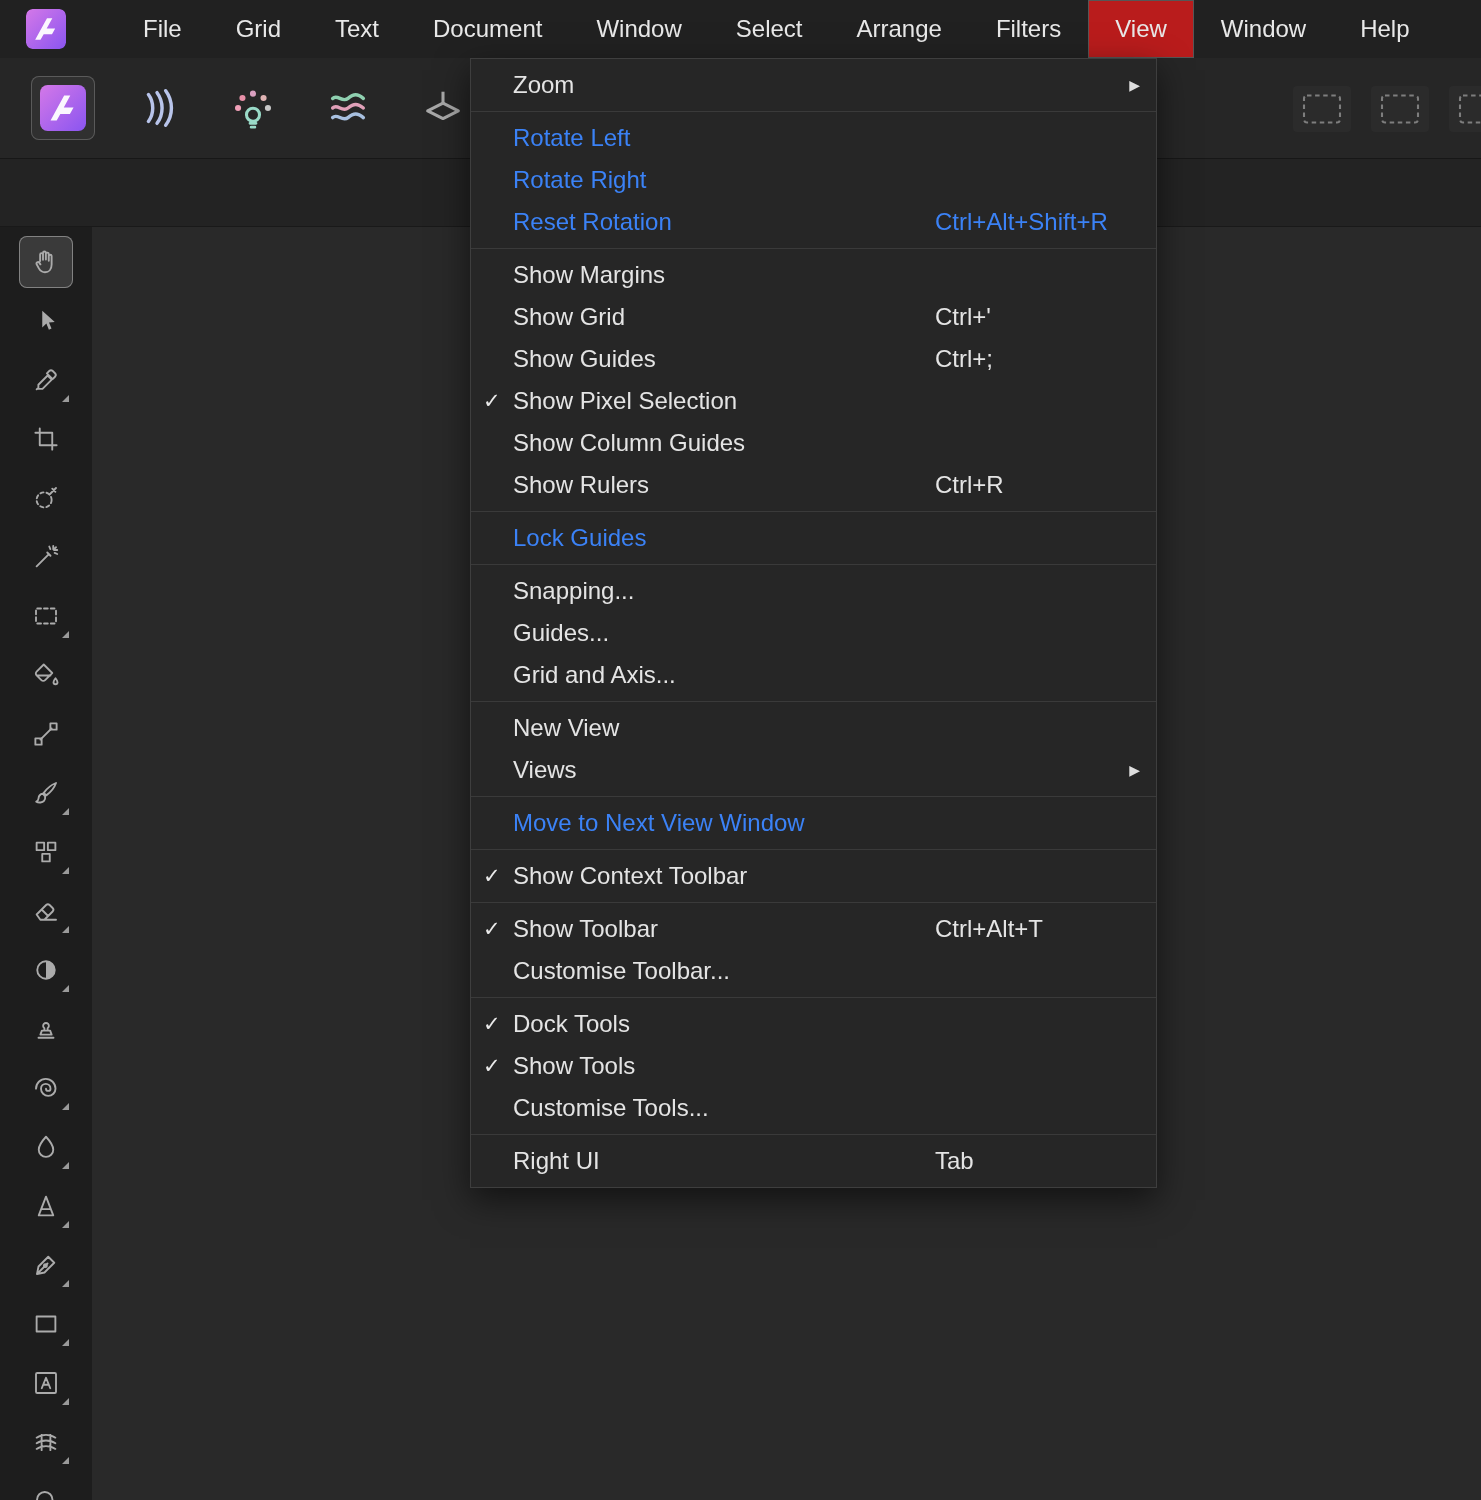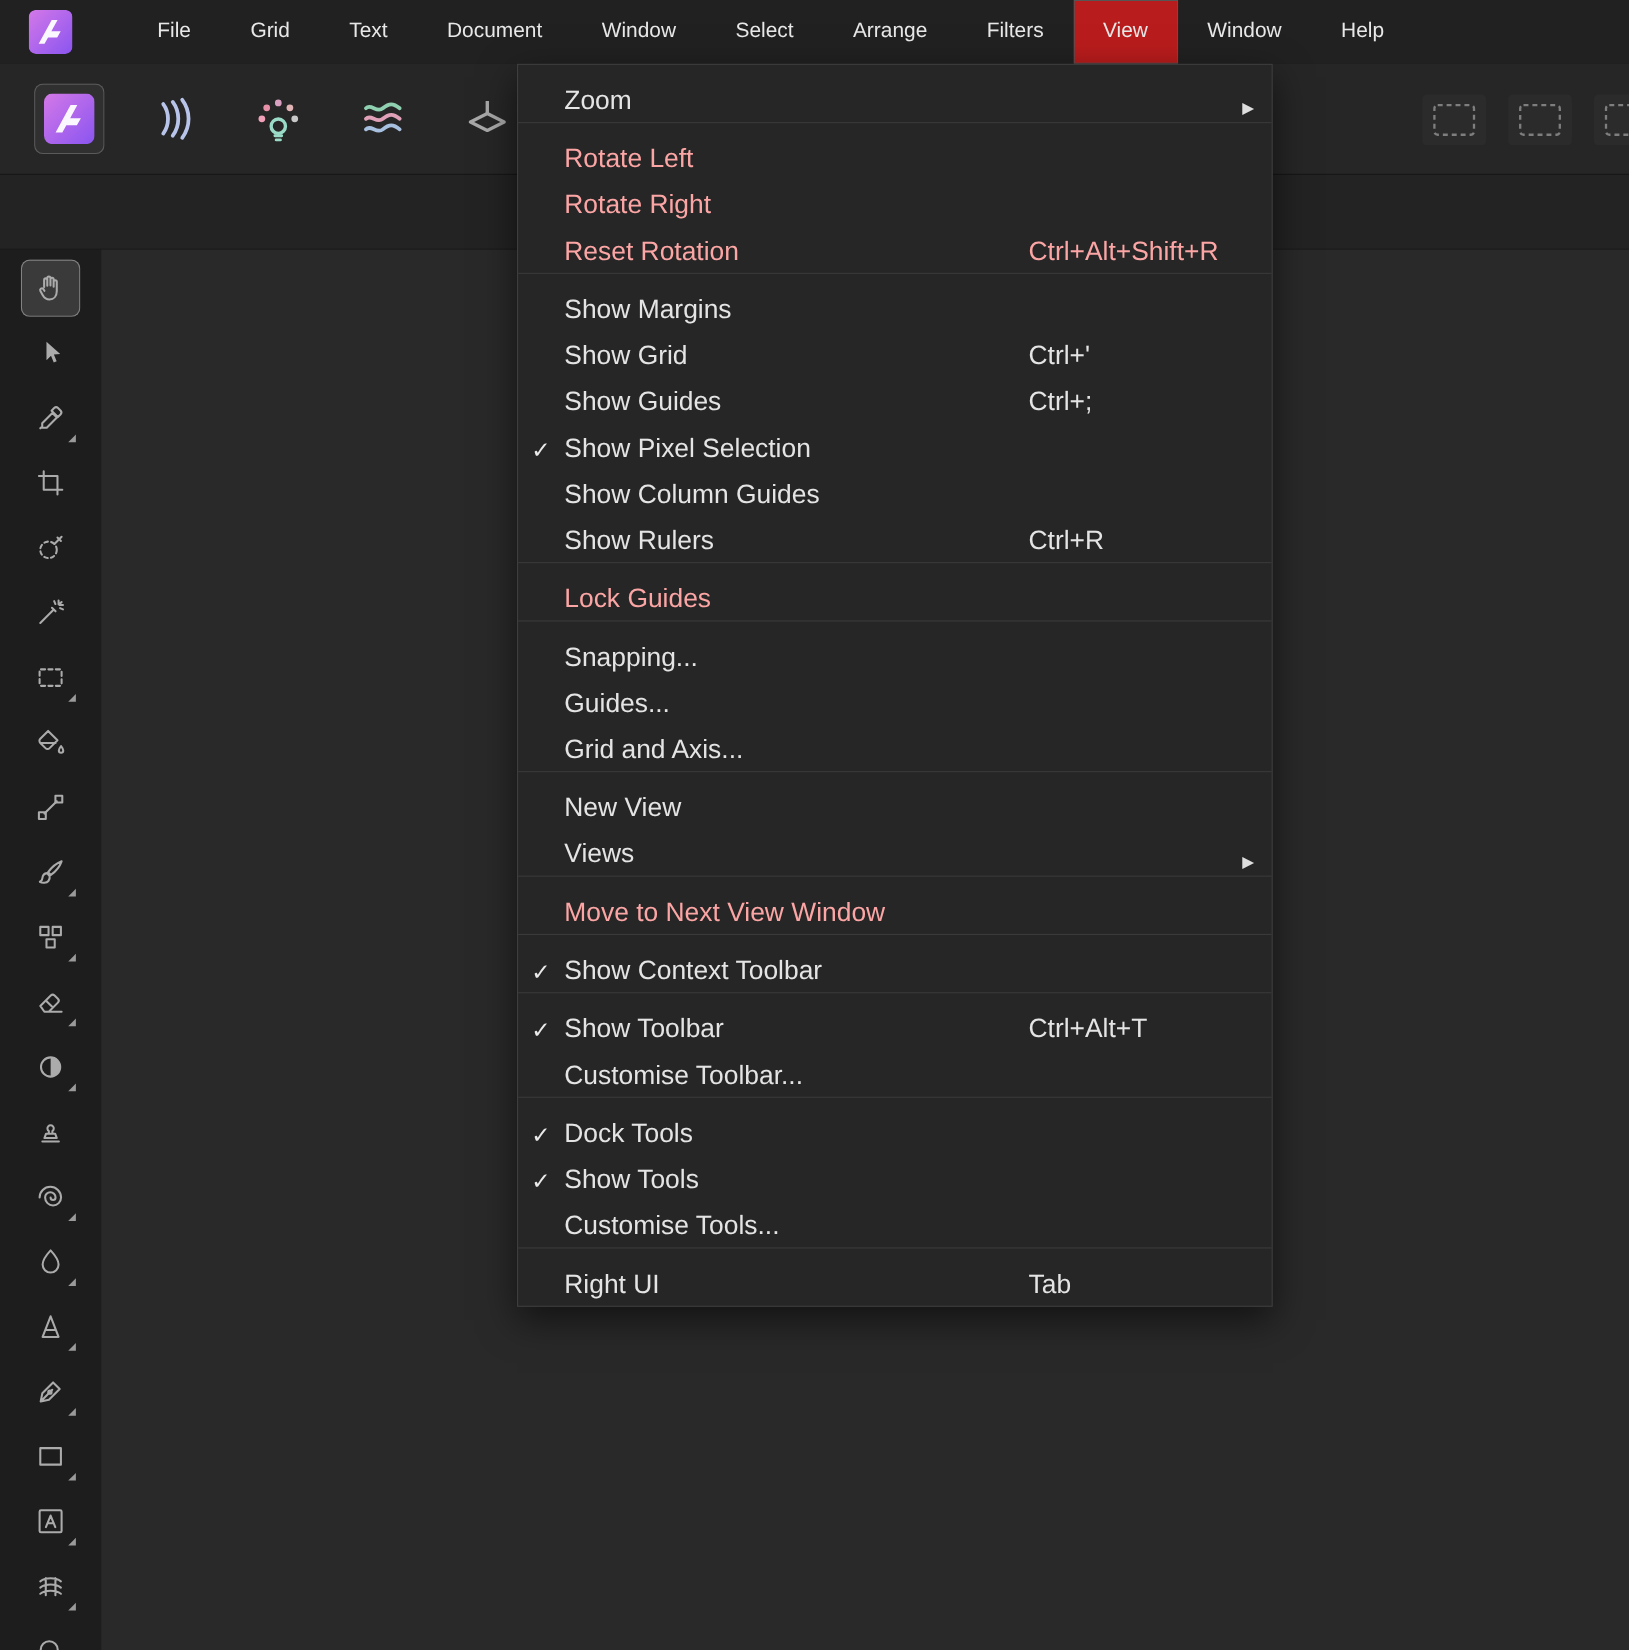--- a/index.html
+++ b/index.html
@@ -4,21 +4,21 @@
 <style>
   *{margin:0;padding:0;box-sizing:border-box}
   html,body{width:1481px;height:1500px;overflow:hidden;background:#202020;
     font-family:"Liberation Sans",sans-serif;color:#e4e4e4}
   
   .menubar{position:absolute;top:0;left:0;width:100%;height:58px;background:#212121;
     display:flex;align-items:center;z-index:40}
   .app-icon{width:40px;height:40px;margin-left:26px;border-radius:6px;overflow:hidden;flex:0 0 auto}
   .app-icon svg{width:100%;height:100%;display:block}
   .mb-items{display:flex;margin-left:50px;height:100%}
-  .mb-item{display:flex;align-items:center;padding:0 27px;font-size:19px;color:#e8e8e8;cursor:default;white-space:nowrap}
+  .mb-item{display:flex;align-items:center;padding:0 27px;font-size:24px;color:#e8e8e8;cursor:default;white-space:nowrap}
   .mb-item.active{background:#b91c1c;box-shadow:inset 0 0 0 1px #565656}
   
   .toolbar{position:absolute;top:58px;left:0;width:100%;height:101px;background:#262626;
     border-bottom:1px solid #171717;display:flex;align-items:center}
   .persona{width:64px;height:64px;margin-left:31px;border-radius:8px;display:flex;
     align-items:center;justify-content:center;flex:0 0 auto}
   .persona.selected{background:#303030;box-shadow:inset 0 0 0 1px #5a5a5a}
   .picon{width:46px;height:46px;display:block}
   .picon svg{width:100%;height:100%;display:block}
   .toolbar-right{position:absolute;right:-26px;top:28px;display:flex;gap:20px}
@@ -37,23 +37,23 @@
   .tool.selected{background:#3a3a3a;box-shadow:inset 0 0 0 1px #828282}
   .tool svg{width:30px;height:30px;stroke:#ababab;fill:none;stroke-width:1.5;
     stroke-linecap:round;stroke-linejoin:round;display:block}
   .flyout{position:absolute;right:4px;bottom:4px;width:0;height:0;
     border-left:7px solid transparent;border-bottom:7px solid #9a9a9a}
   
   .menu-panel{position:absolute;top:58px;left:470px;width:687px;background:#262626;
     border:1px solid #3e3e3e;box-shadow:0 12px 32px rgba(0,0,0,.55);z-index:50}
   .menu-group{padding:5px 0;border-top:1px solid #3a3a3a}
   .menu-group:first-child{border-top:none}
-  .menu-item{height:42px;display:flex;align-items:flex-end;position:relative;
+  .menu-item{height:42px;display:flex;align-items:center;position:relative;
     padding-left:12px;font-size:24px;color:#e4e4e4;cursor:default}
-  .menu-item.disabled{color:#fca5a5}
+  .menu-item.disabled{color:#3b82f6}
   .check{width:30px;flex:0 0 auto;font-size:21px;color:#eaeaea;text-align:left}
   .mlabel{white-space:nowrap}
   .shortcut{position:absolute;left:464px;color:inherit;white-space:nowrap}
   .subarrow{position:absolute;right:16px;font-size:14px;color:#dedede}
 </style>
 </head>
 <body>
 
 <div class="menubar">
   <div class="app-icon" id="app-icon">

